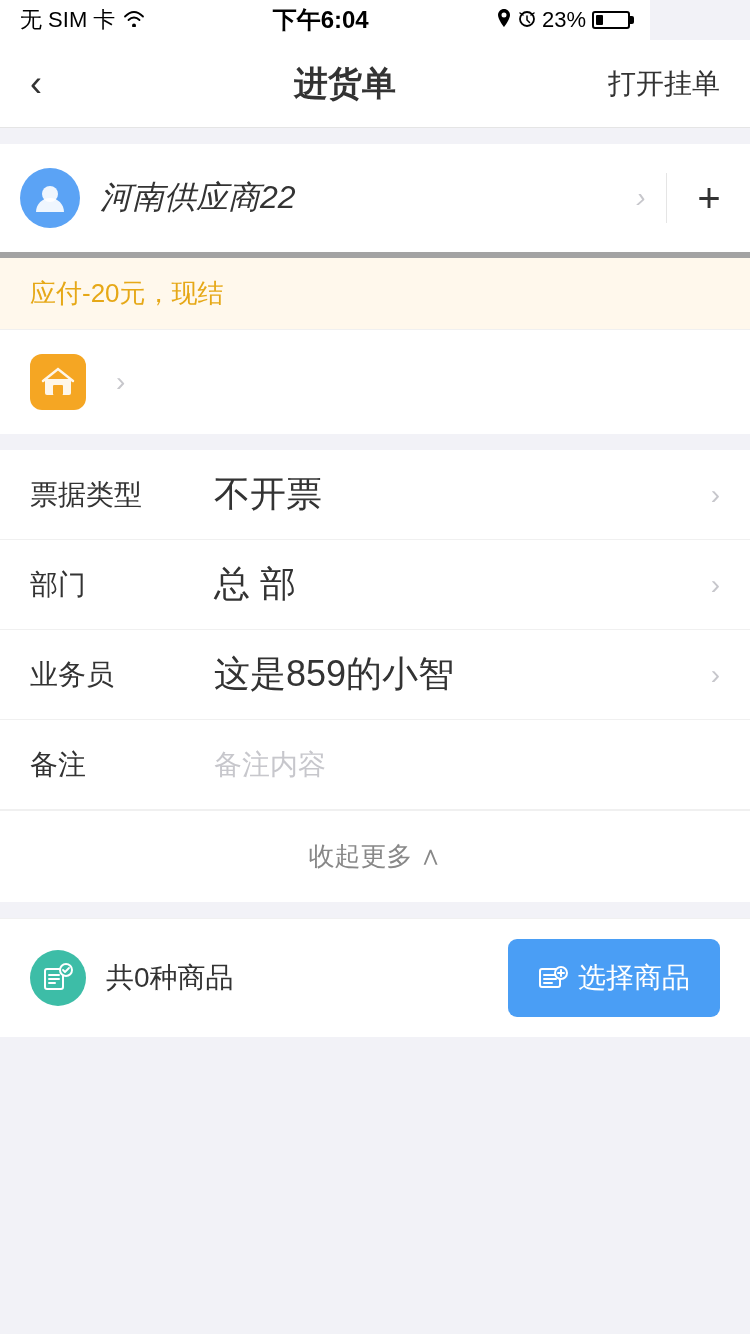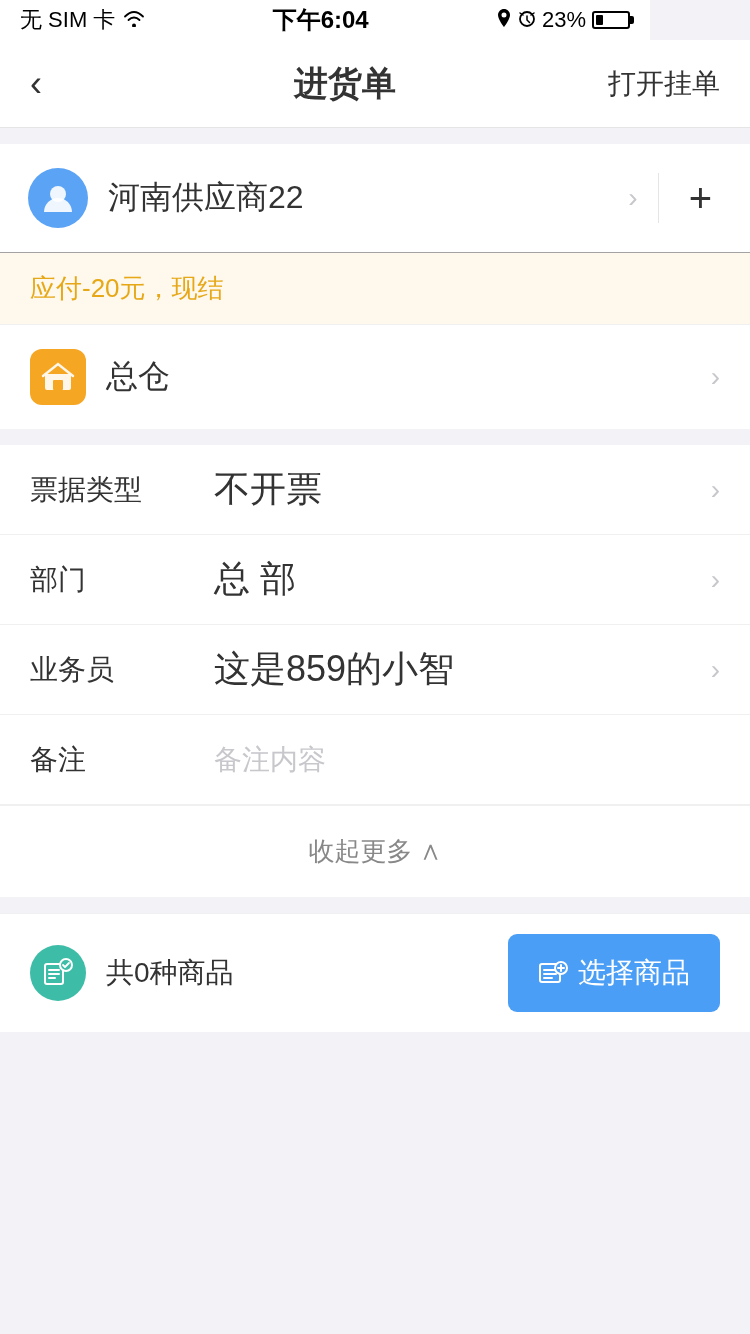--- a/index.html
+++ b/index.html
@@ -94,23 +94,24 @@
     
     .card {
       background: #fff;
       margin-bottom: 0;
     }
 
     
     .supplier-row {
       display: flex;
       align-items: center;
-      padding: 24px 28px;
-      background: #fff;
-      border-bottom: 1px solid #a3a3a3;
+      padding: 24px 20px;
+      background: #fff;
+      border-bottom: 6px solid #a3a3a3;
+      font-style: italic;
     }
     .supplier-avatar {
       width: 60px; height: 60px;
       border-radius: 50%;
       background: #5ba3f5;
       display: flex; align-items: center; justify-content: center;
       margin-right: 20px;
       flex-shrink: 0;
     }
     .supplier-avatar svg { width: 36px; height: 36px; }
@@ -317,21 +318,20 @@
   </div>
 
   <div class="warehouse-row">
     <div class="warehouse-icon">
       <svg viewBox="0 0 34 34" fill="none">
         <rect x="4" y="14" width="26" height="16" rx="2" fill="#fff" opacity="0.9"></rect>
         <path d="M2 16L17 4l15 12" stroke="#fff" stroke-width="2.5" stroke-linecap="round" fill="none" opacity="0.9"></path>
         <rect x="12" y="20" width="10" height="10" rx="1" fill="#f5a623"></rect>
       </svg>
     </div>
-    <span class="warehouse-name">总仓</span>
     <span class="chevron-right">›</span>
   </div>
 </div>
 
 <div class="form-section">
 
   <div class="form-row">
     <span class="form-label">票据类型</span>
     <span class="form-value">不开票</span>
     <span class="chevron-right">›</span>

